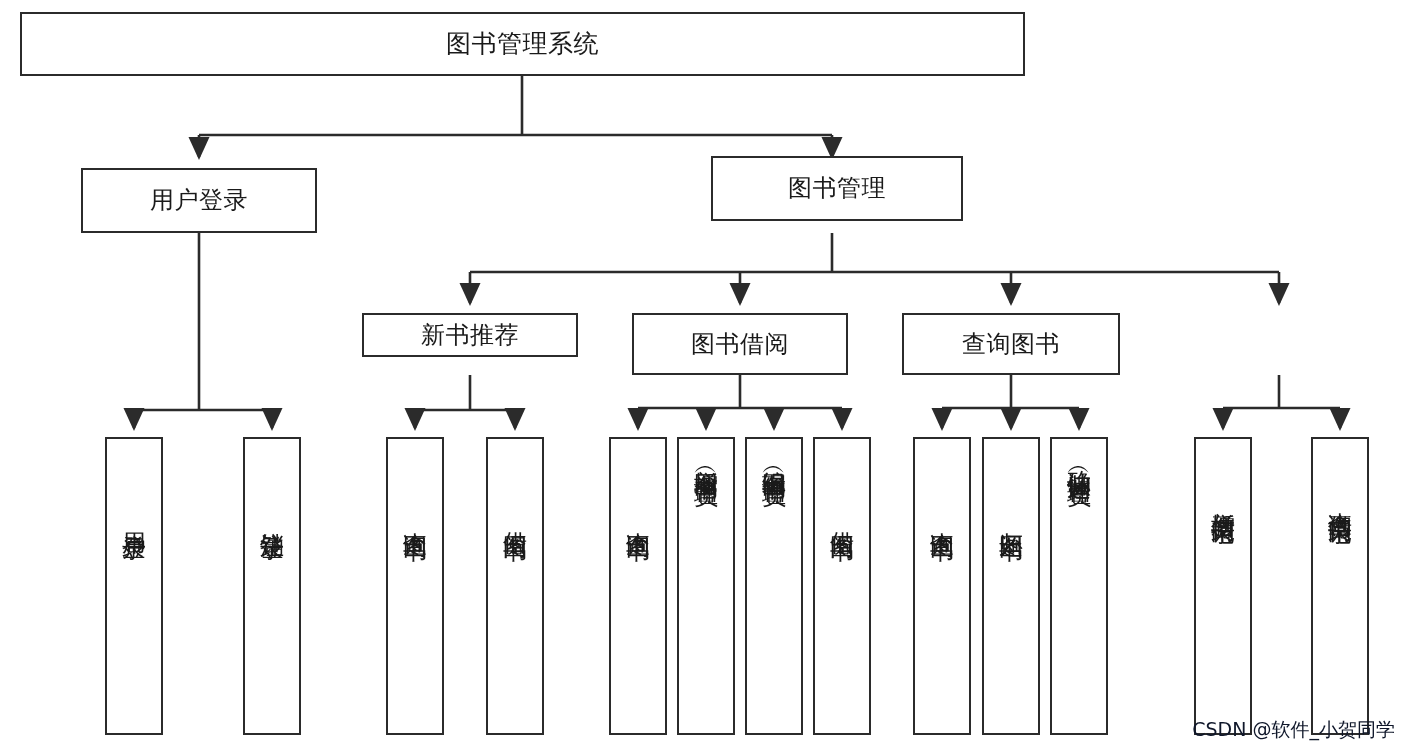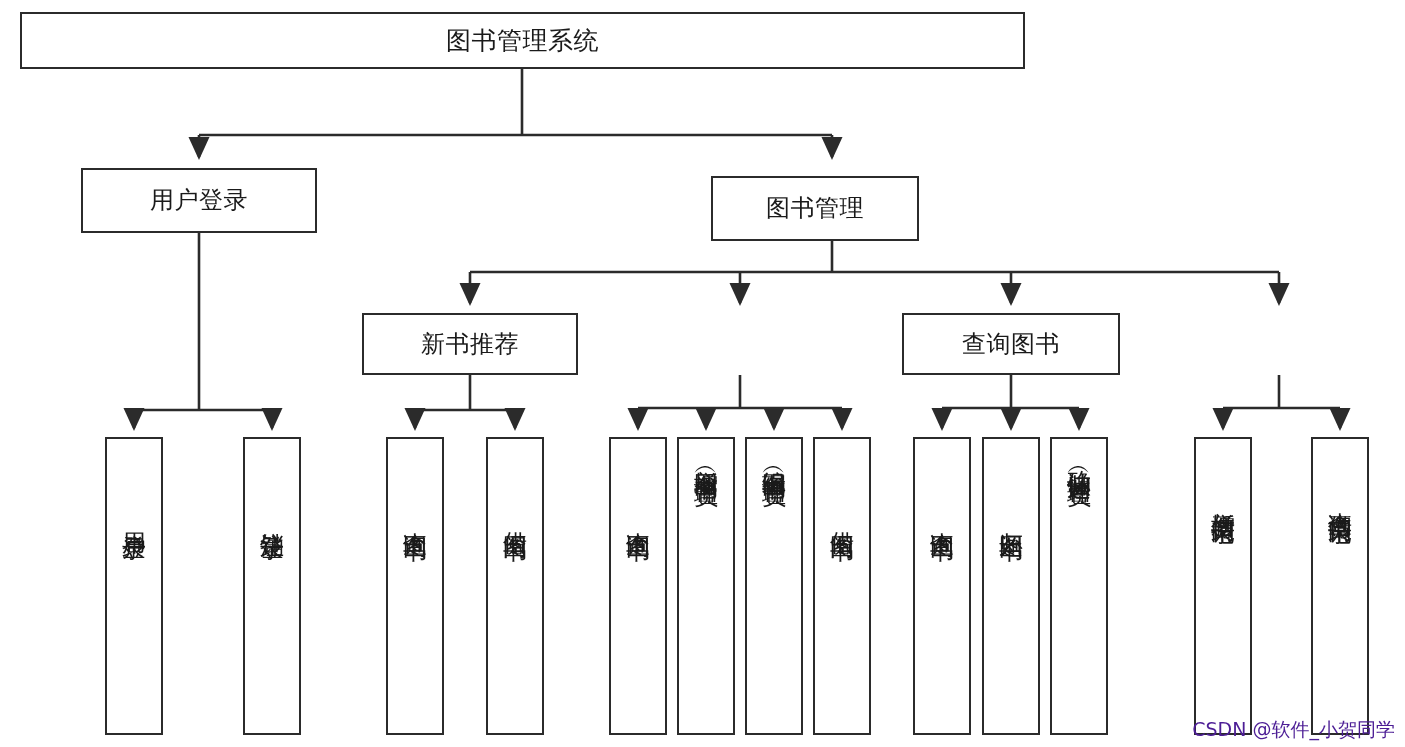--- a/index.html
+++ b/index.html
@@ -67,21 +67,21 @@
     margin-top: 42px;
   }
   .node.vert.top .label {
     margin-top: 0px;
   }
   #watermark {
     position: absolute;
     right: 10px;
     bottom: 4px;
     font-size: 19px;
-    color: #4c1d95;
+    color: #0f172a;
     z-index: 5;
     white-space: nowrap;
     font-family: "DejaVu Sans", "Liberation Sans", sans-serif;
   }
 </style>
 </head>
 <body>
 
 <div id="canvas">
 
@@ -128,33 +128,36 @@
       <path d="M 1011 408 L 1011 428" marker-end="url(#arrow)"></path>
       <path d="M 1079 408 L 1079 428" marker-end="url(#arrow)"></path>
 
       <path d="M 1279 375 L 1279 408"></path>
       <path d="M 1223 408 L 1340 408"></path>
       <path d="M 1223 408 L 1223 428" marker-end="url(#arrow)"></path>
       <path d="M 1340 408 L 1340 428" marker-end="url(#arrow)"></path>
     </g>
   </svg>
 
-  <div class="node root horiz" style="left:20px; top:12px; width:1005px; height:57px;">
+  <div class="node root horiz" style="left:20px; top:12px; width:1005px; height:64px;">
     <span class="label">图书管理系统</span>
   </div>
 
   <div class="node horiz" style="left:81px; top:168px; width:236px; height:65px;">
     <span class="label">用户登录</span>
   </div>
-  <div class="node horiz" style="left:711px; top:176px; width:208px; height:65px;">
+  <div class="node horiz" style="left:711px; top:156px; width:252px; height:65px;">
     <span class="label">图书管理</span>
   </div>
 
-  <div class="node horiz" style="left:362px; top:313px; width:216px; height:62px;">
+  <div class="node horiz" style="left:362px; top:313px; width:216px; height:44px;">
     <span class="label">新书推荐</span>
+  </div>
+  <div class="node horiz" style="left:632px; top:313px; width:216px; height:62px;">
+    <span class="label">图书借阅</span>
   </div>
   <div class="node horiz" style="left:902px; top:313px; width:218px; height:62px;">
     <span class="label">查询图书</span>
   </div>
 
   <div class="node vert mid" style="left:105px; top:437px; width:58px; height:298px;">
     <span class="label">用户登录</span>
   </div>
   <div class="node vert mid" style="left:243px; top:437px; width:58px; height:298px;">
     <span class="label">注销登录</span>

